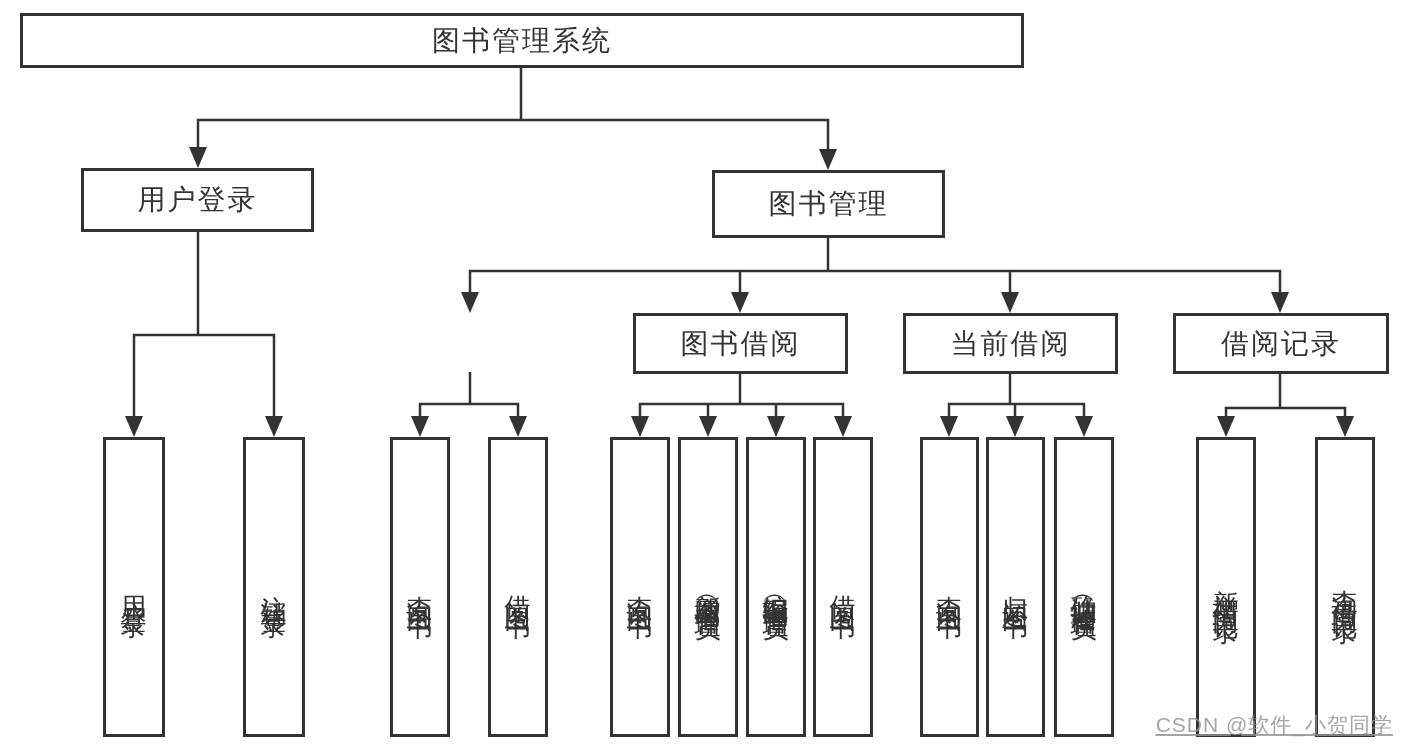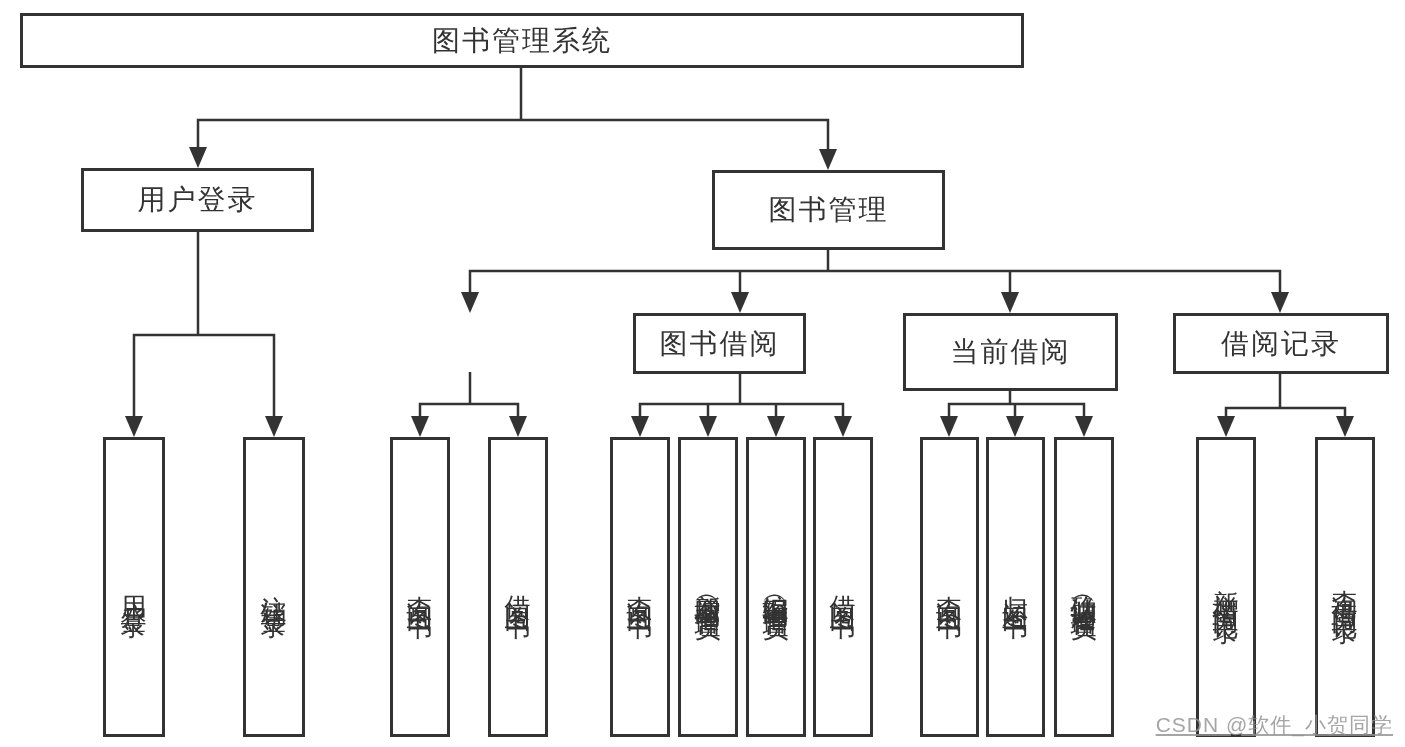--- a/index.html
+++ b/index.html
@@ -102,24 +102,24 @@
       <polygon points="1006,416 1024,416 1015,437"></polygon>
       <polygon points="1075,416 1093,416 1084,437"></polygon>
       <polygon points="1217,416 1235,416 1226,437"></polygon>
       <polygon points="1336,416 1354,416 1345,437"></polygon>
     </g>
   </svg>
 
   <div class="box hnode" style="left:20px;top:13px;width:1004px;height:55px">图书管理系统</div>
 
   <div class="box hnode" style="left:81px;top:168px;width:233px;height:64px">用户登录</div>
-  <div class="box hnode" style="left:712px;top:170px;width:233px;height:80px">图书管理</div>
+  <div class="box hnode" style="left:712px;top:170px;width:233px;height:68px">图书管理</div>
 
-  <div class="box hnode" style="left:633px;top:313px;width:173px;height:61px">图书借阅</div>
-  <div class="box hnode" style="left:903px;top:313px;width:215px;height:78px">当前借阅</div>
+  <div class="box hnode" style="left:633px;top:313px;width:215px;height:61px">图书借阅</div>
+  <div class="box hnode" style="left:903px;top:313px;width:215px;height:61px">当前借阅</div>
   <div class="box hnode" style="left:1173px;top:313px;width:216px;height:61px">借阅记录</div>
 
   <div class="box leaf" style="left:103px;top:437px;width:62px;height:300px">
     <span>用户登录</span>
   </div>
   <div class="box leaf" style="left:243px;top:437px;width:62px;height:300px">
     <span>注销登录</span>
   </div>
 
   <div class="box leaf" style="left:390px;top:437px;width:60px;height:300px">

